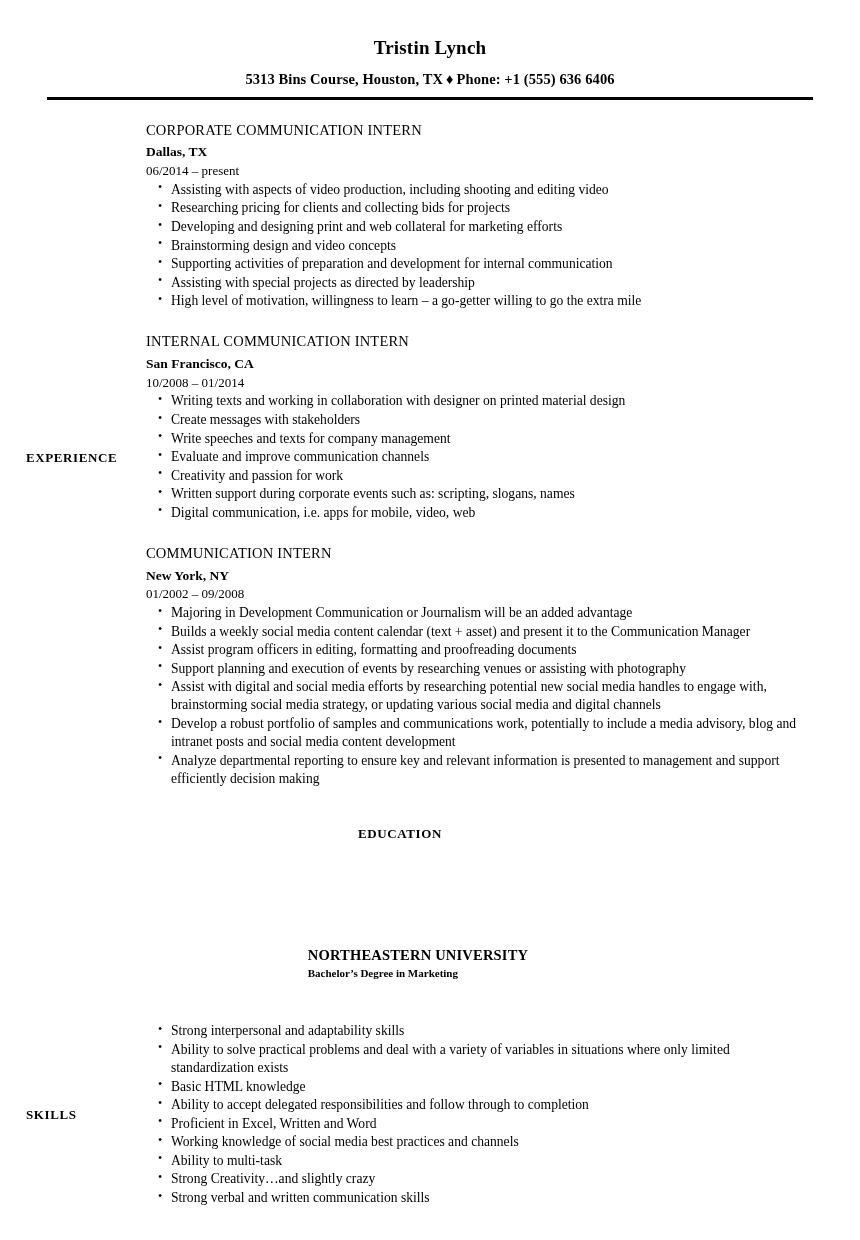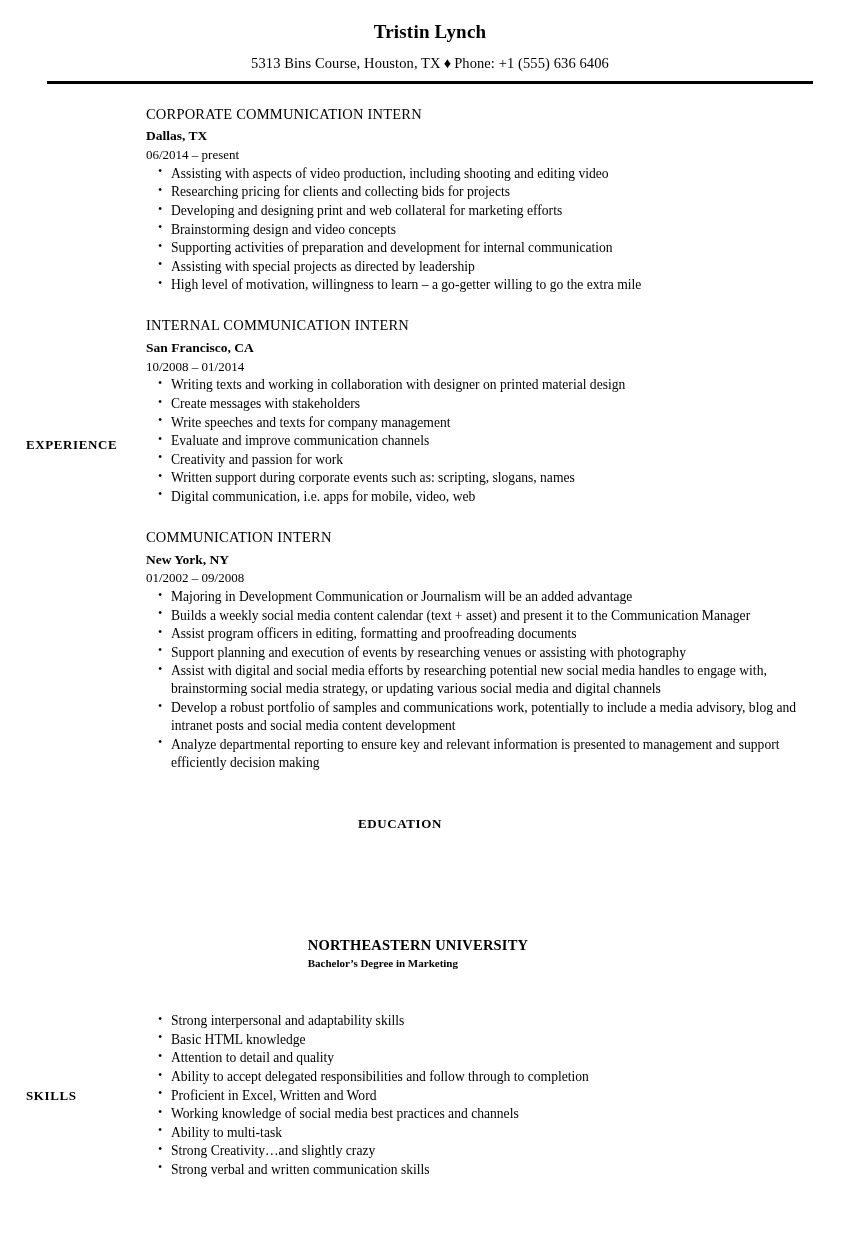--- a/index.html
+++ b/index.html
@@ -18,33 +18,33 @@
     position: relative;
     width: 860px;
     height: 1240px;
     box-sizing: border-box;
     padding: 0;
     overflow: hidden;
   }
 
   
   .header {
-    padding-top: 22px;
+    padding-top: 38px;
     text-align: center;
   }
   .cand-name {
     font-size: 19px;
     font-weight: bold;
     letter-spacing: 0.2px;
     line-height: 1.1;
   }
   .contact-line {
     margin-top: 12px;
     font-size: 14.5px;
-    font-weight: normal;
+    font-weight: bold;
     letter-spacing: 0.1px;
   }
   .contact-sep {
     padding: 0 3px;
   }
   .rule {
     margin: 9px auto 0 auto;
     width: 766px;
     height: 3px;
     background: #000000;
@@ -69,21 +69,21 @@
     flex: 1 1 auto;
     min-width: 0;
   }
 
   #experience-section { margin-top: 21px; }
   #education-section  { margin-top: 30px; flex-direction: column; }
   #skills-section     { margin-top: 40px; }
 
   
   .job { margin-bottom: 22px; }
-  .job:last-child { margin-bottom: 12px; }
+  .job:last-child { margin-bottom: 6px; }
 
   .job-title {
     font-size: 14.5px;
     font-weight: normal;
     letter-spacing: 0.2px;
     line-height: 1.35;
   }
   .job-location {
     font-size: 13.5px;
     font-weight: bold;
@@ -205,22 +205,22 @@
       <div class="edu-school">NORTHEASTERN UNIVERSITY</div>
       <div class="edu-degree">Bachelor’s Degree in Marketing</div>
     </div>
   </div>
 
   <div class="section" id="skills-section">
     <div class="section-label">SKILLS</div>
     <div class="section-body">
       <ul class="bullets">
         <li>Strong interpersonal and adaptability skills</li>
+        <li>Ability to solve practical problems and deal with a variety of variables in situations where only limited standardization exists</li>
         <li>Basic HTML knowledge</li>
-        <li>Attention to detail and quality</li>
         <li>Ability to accept delegated responsibilities and follow through to completion</li>
         <li>Proficient in Excel, Written and Word</li>
         <li>Working knowledge of social media best practices and channels</li>
         <li>Ability to multi-task</li>
         <li>Strong Creativity…and slightly crazy</li>
         <li>Strong verbal and written communication skills</li>
       </ul>
     </div>
   </div>
 

